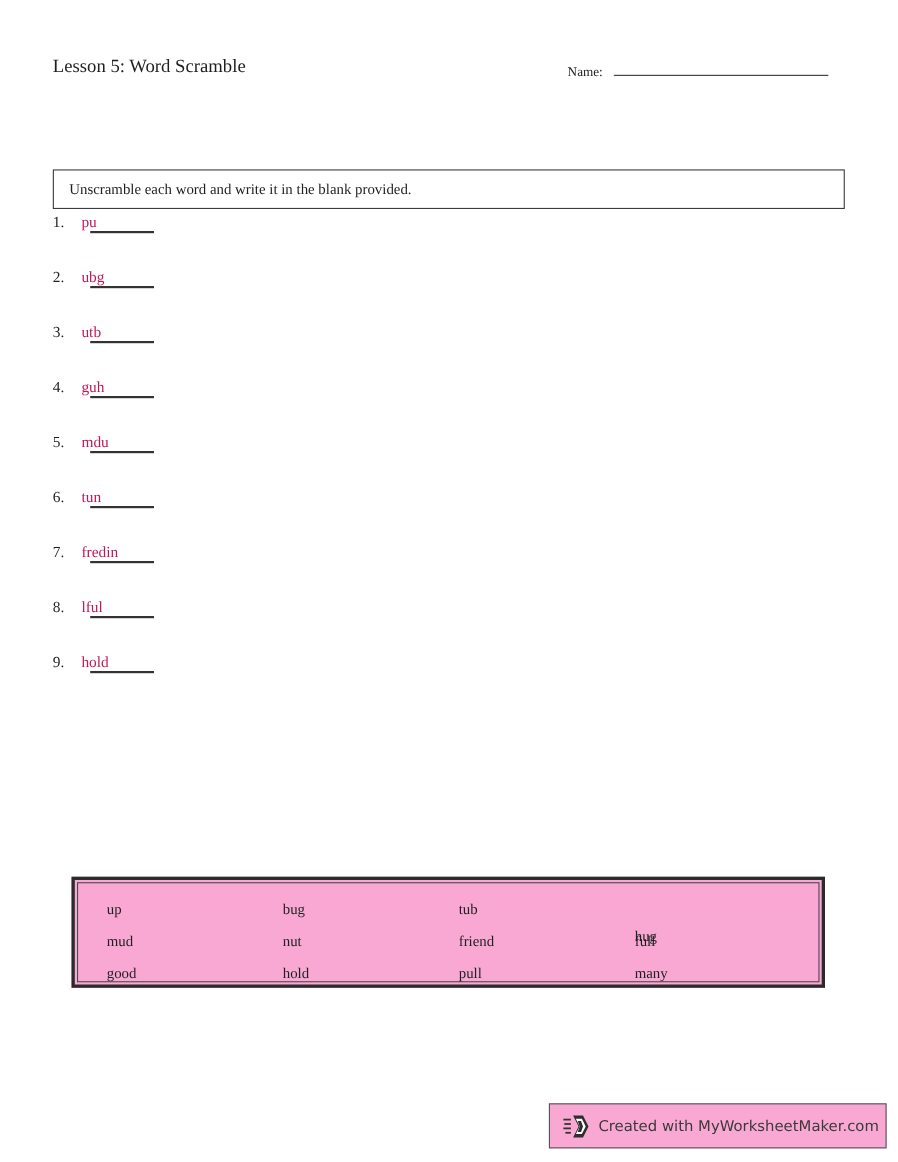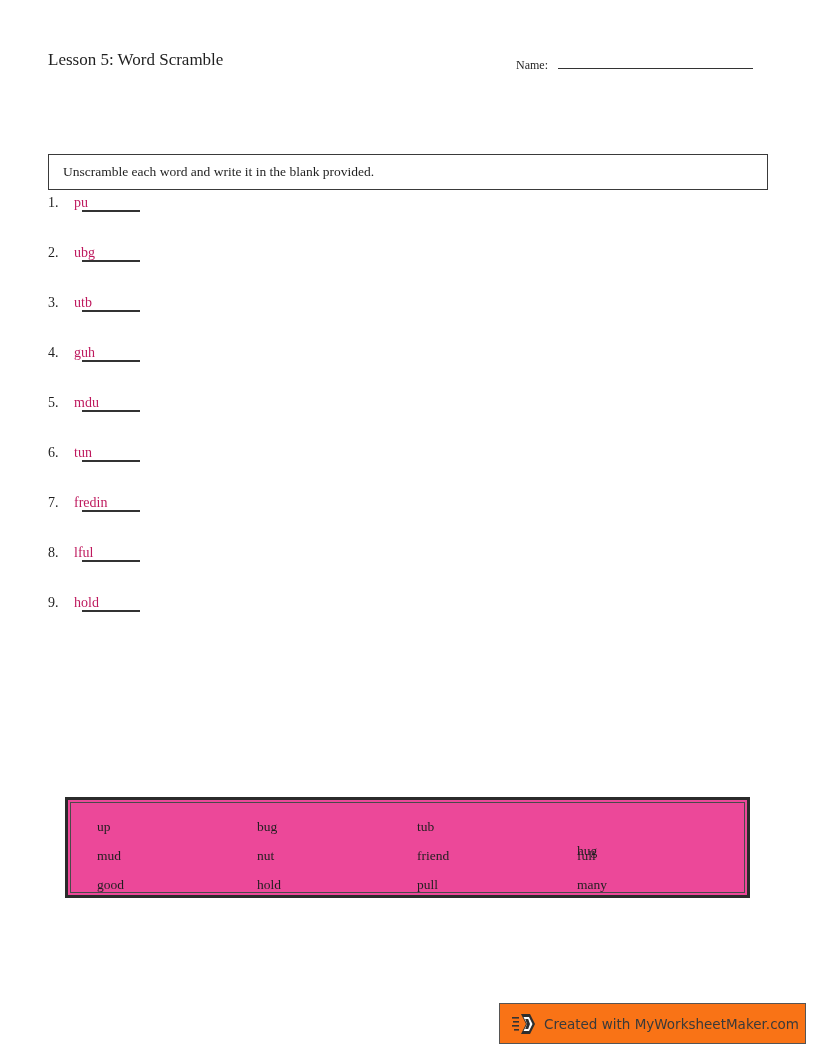--- a/index.html
+++ b/index.html
@@ -119,21 +119,21 @@
 
   
   .word-bank {
     position: absolute;
     left: 65px;
     top: 797px;
     width: 685px;
     height: 101px;
     box-sizing: border-box;
     border: 3px solid #2b2b2b;
-    background: #ec4899;
+    background: #f9a8d4;
   }
   .word-bank-inner {
     position: absolute;
     left: 2px;
     top: 2px;
     right: 2px;
     bottom: 2px;
     border: 1px solid #4a4a4a;
     box-sizing: border-box;
   }
@@ -154,21 +154,21 @@
 
   
   .footer-badge {
     position: absolute;
     left: 499px;
     top: 1003px;
     width: 307px;
     height: 41px;
     box-sizing: border-box;
     border: 1px solid #555555;
-    background: #f97316;
+    background: #f9a8d4;
     display: flex;
     align-items: center;
   }
   .footer-logo {
     margin-left: 12px;
     width: 26px;
     height: 24px;
     flex: 0 0 auto;
     display: block;
   }

